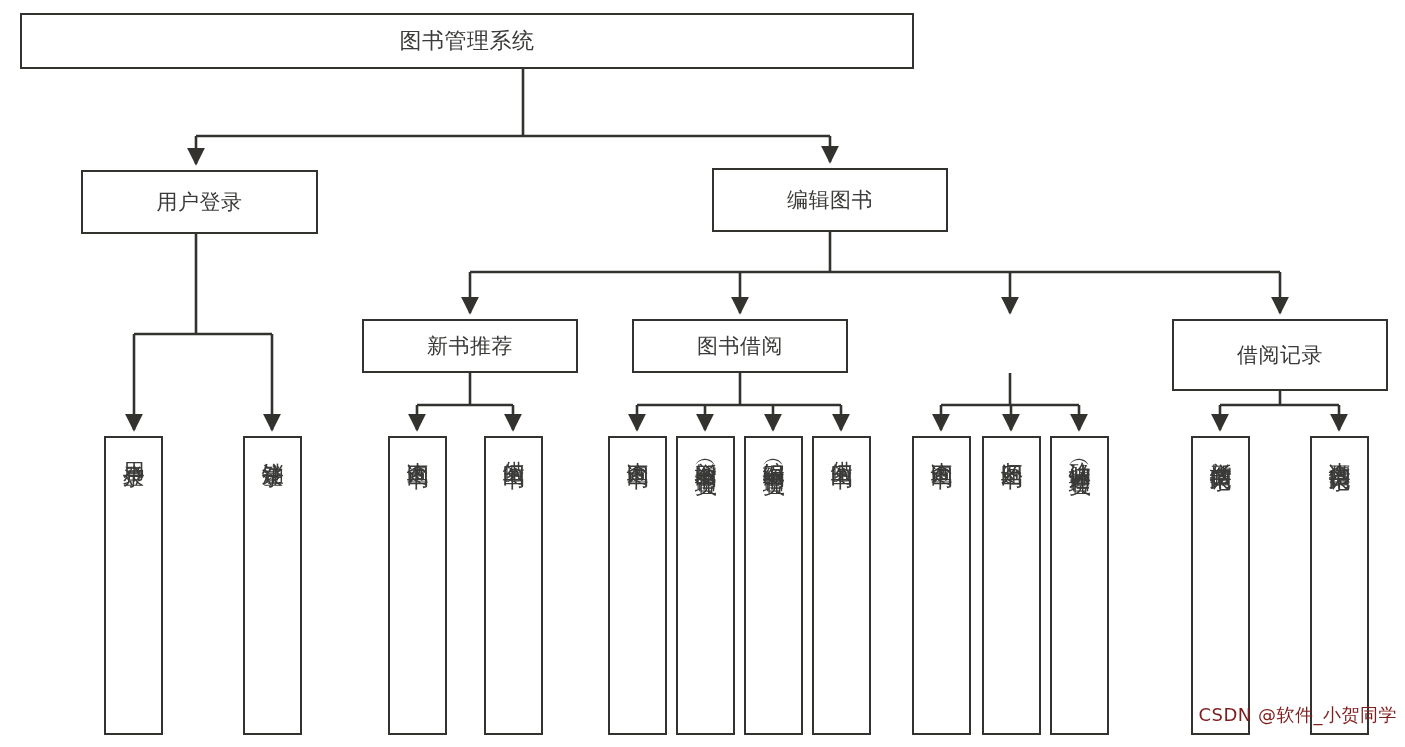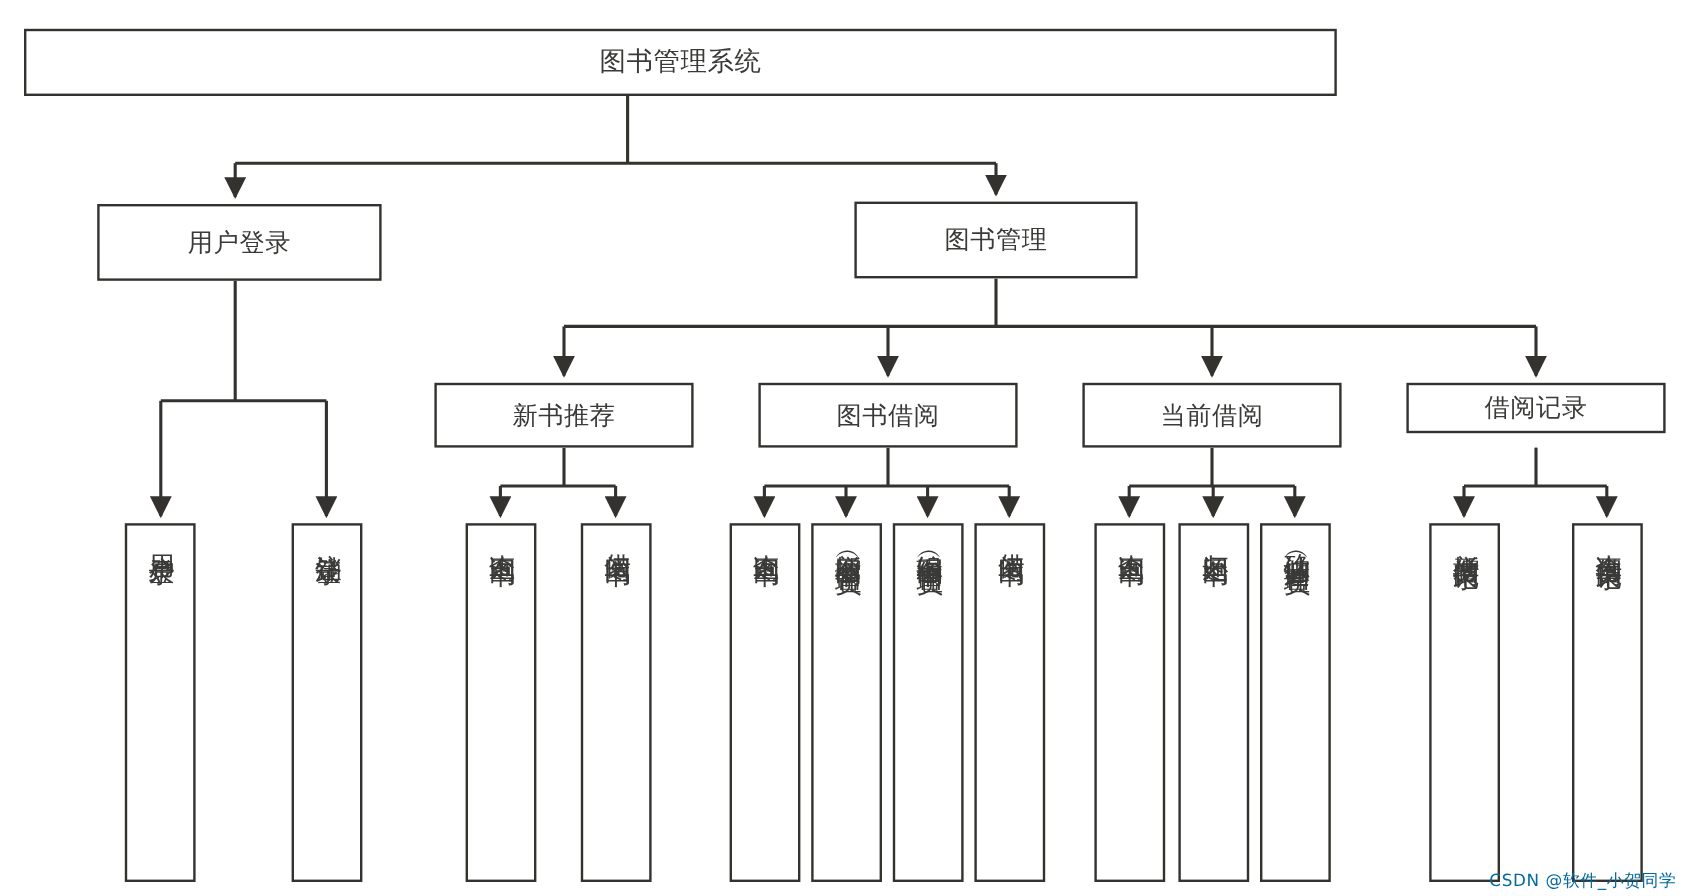--- a/index.html
+++ b/index.html
@@ -60,23 +60,23 @@
     line-height: 1.30;
     letter-spacing: 2px;
     white-space: nowrap;
     color: #3a3a38;
     -webkit-text-orientation: upright;
   }
   
   #watermark {
     position: absolute;
     right: 8px;
-    bottom: 4px;
-    font-size: 14px;
-    color: #0369a1;
+    bottom: 20px;
+    font-size: 18px;
+    color: #7f1d1d;
     white-space: nowrap;
     letter-spacing: 0.5px;
   }
 </style>
 </head>
 <body>
 
 <div id="canvas">
 
   <svg id="links" viewBox="0 0 1405 747" width="1405" height="747" xmlns="http://www.w3.org/2000/svg">
@@ -122,45 +122,42 @@
       <path d="M 1011 405 L 1011 430" marker-end="url(#arrow)"></path>
       <path d="M 1079 405 L 1079 430" marker-end="url(#arrow)"></path>
 
       <path d="M 1280 373 L 1280 405"></path>
       <path d="M 1220 405 L 1339 405"></path>
       <path d="M 1220 405 L 1220 430" marker-end="url(#arrow)"></path>
       <path d="M 1339 405 L 1339 430" marker-end="url(#arrow)"></path>
     </g>
   </svg>
 
-  <div class="node node-h node-root" style="left:20px; top:24px; width:1094px; height:56px;">
+  <div class="node node-h node-root" style="left:20px; top:13px; width:894px; height:56px;">
     <span>图书管理系统</span>
   </div>
 
   <div class="node node-h" style="left:81px; top:170px; width:237px; height:64px;">
     <span>用户登录</span>
   </div>
 
   <div class="node node-h" style="left:712px; top:168px; width:236px; height:64px;">
-    <span>图书管理</span>
+    <span>编辑图书</span>
   </div>
 
   <div class="node node-h" style="left:362px; top:319px; width:216px; height:54px;text-align:center;">
     <span>新书推荐</span>
   </div>
 
   <div class="node node-h" style="left:632px; top:319px; width:216px; height:54px;align-items:center;">
     <span>图书借阅</span>
   </div>
 
-  <div class="node node-h" style="left:902px; top:319px; width:216px; height:54px;">
-    <span>当前借阅</span>
-  </div>
-
-  <div class="node node-h" style="left:1172px; top:319px; width:216px; height:42px;">
+
+  <div class="node node-h" style="left:1172px; top:319px; width:216px; height:72px;">
     <span>借阅记录</span>
   </div>
 
   <div class="node node-v" style="left:104px; top:436px; width:59px; height:299px;">
     <span class="vtext">用户登录</span>
   </div>
 
   <div class="node node-v" style="left:243px; top:436px; width:59px; height:299px;">
     <span class="vtext">注销登录</span>
   </div>

